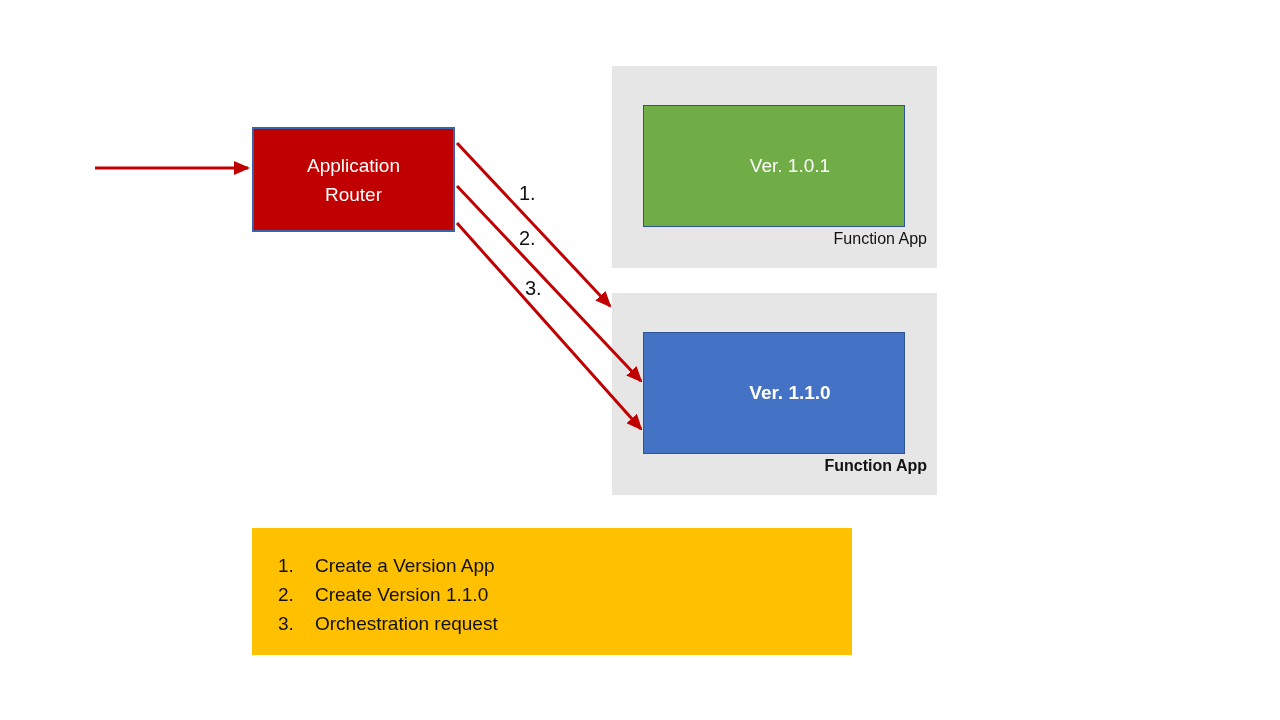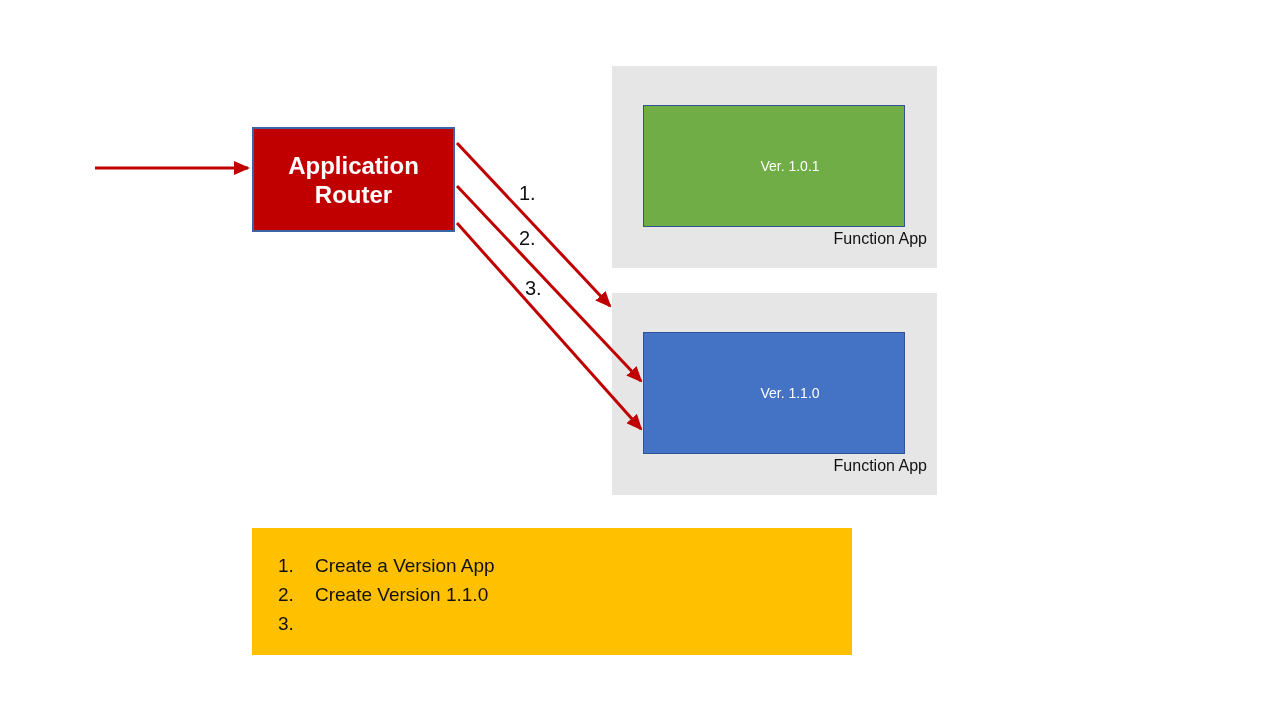--- a/index.html
+++ b/index.html
@@ -27,56 +27,55 @@
     position: absolute;
     left: 252px; top: 127px;
     width: 203px; height: 105px;
     background: #C00000;
     border: 2px solid #3A64A8;
     color: #ffffff;
     display: flex;
     align-items: center;
     justify-content: center;
     text-align: center;
-    font-size: 24px;
+    font-size: 19px;
     line-height: 29px;
     white-space: pre-line;
     z-index: 2;
-    font-weight: bold;
   }
 
   
   .fa-container {
     position: absolute;
     left: 612px;
     width: 325px; height: 202px;
     background: #E6E6E6;
     z-index: 1;
   }
   .fa-container.first  { top: 66px; }
-  .fa-container.second { top: 293px; }
+  .fa-container.second { top: 293px; font-weight: bold; }
 
   .fa-label {
     position: absolute;
     right: 10px; bottom: 20px;
     font-size: 16px;
     color: #111111;
     margin-top: 17px;
   }
 
   .ver-box {
     position: absolute;
     left: 31px; top: 39px;
     width: 262px; height: 122px;
     border: 1px solid #2F5496;
     color: #ffffff;
     display: flex;
     align-items: center;
     justify-content: center;
-    font-size: 14px;
+    font-size: 19px;
     padding-left: 32px;
   }
   .ver-box.green { background: #70AD47; }
   .ver-box.blue  { background: #4472C4; }
 
   
   .step-label {
     position: absolute;
     font-size: 20px;
     color: #111111;
@@ -144,16 +143,17 @@
     <div class="legend-row r1">
       <span class="num">1.</span>
       <span class="txt">Create a Version App</span>
     </div>
     <div class="legend-row r2">
       <span class="num">2.</span>
       <span class="txt">Create Version 1.1.0</span>
     </div>
     <div class="legend-row r3">
       <span class="num">3.</span>
+      <span class="txt">Orchestration request</span>
     </div>
   </div>
 
 </div>
 
 </body></html>

